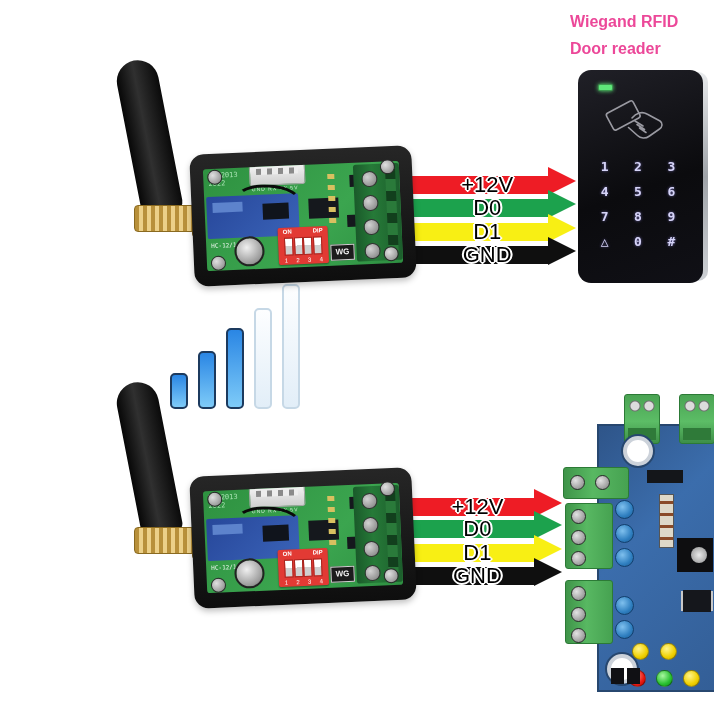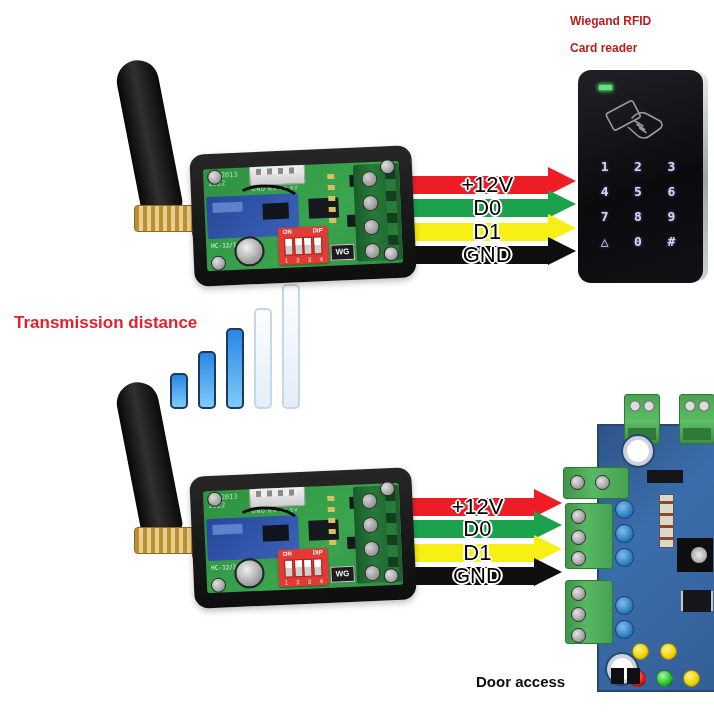--- a/index.html
+++ b/index.html
@@ -1,21 +1,21 @@
 <!DOCTYPE html>
 <html><head>
 <meta charset="utf-8">
 <style>
   html,body{margin:0;padding:0;background:#fff;}
   .canvas{position:relative;width:714px;height:728px;background:#fff;overflow:hidden;
           font-family:"Liberation Sans",sans-serif;}
 
   
-  .reader-title{position:absolute;left:570px;top:8px;font-size:12px;font-weight:bold;
-                line-height:27px;color:#b91c1c;}
+  .reader-title{position:absolute;left:570px;top:8px;font-size:16px;font-weight:bold;
+                line-height:27px;color:#ec4899;}
   .ctrl-title{position:absolute;left:476px;top:669px;font-size:15px;font-weight:bold;
               line-height:25px;color:#0d0d0d;}
   .note{position:absolute;left:14px;top:306px;font-size:17px;font-weight:bold;
         line-height:33px;color:#e52029;}
 
   
   .bars{position:absolute;left:170px;top:279px;height:130px;display:flex;
         align-items:flex-end;gap:10px;}
   .bar{width:18px;border-radius:5px;box-sizing:border-box;}
   .bar.on{background:linear-gradient(180deg,#2a86e4,#7ecbf8);border:2px solid #1c3a5e;}
@@ -156,29 +156,27 @@
   .led.g{background:radial-gradient(circle at 38% 32%,#a8f8a0,#28c030 60%,#108818);}
   .blk{position:absolute;width:13px;height:16px;background:#101014;}
 </style>
 </head>
 <body>
 
 <div class="canvas">
 
   <div class="reader-title">
     <div>Wiegand RFID</div>
-    <div>Card reader</div>
+    <div>Door reader</div>
   </div>
 
   <div class="note">
-    <div>Transmission distance</div>
   </div>
 
   <div class="ctrl-title">
-    <div>Door access</div>
   </div>
 
   <div class="bars">
       <div class="bar on" style="height: 36px;"></div>
       <div class="bar on" style="height: 58px;"></div>
       <div class="bar on" style="height: 81px;"></div>
       <div class="bar off" style="height: 101px;"></div>
       <div class="bar off" style="height: 125px;"></div>
     </div>
 

